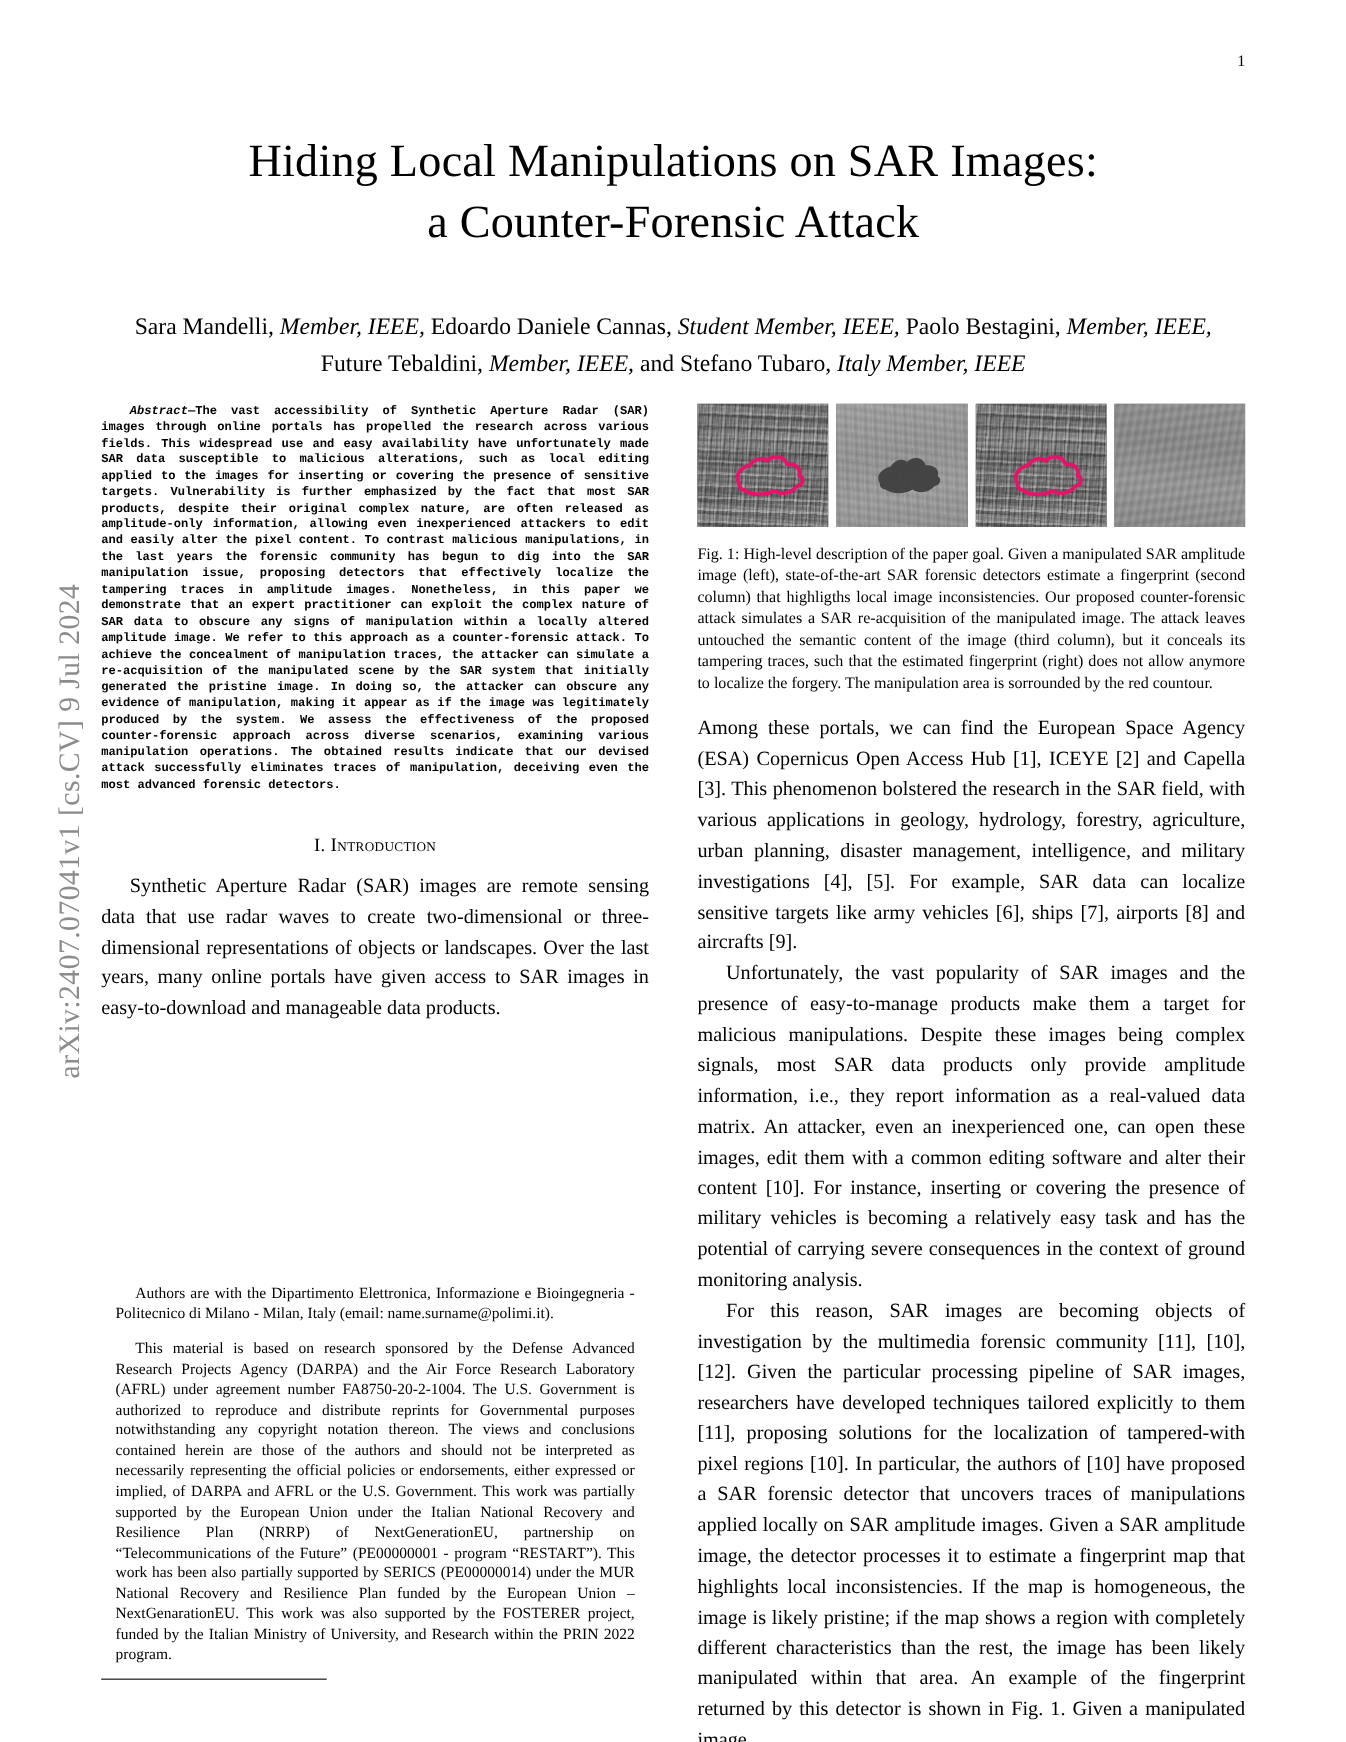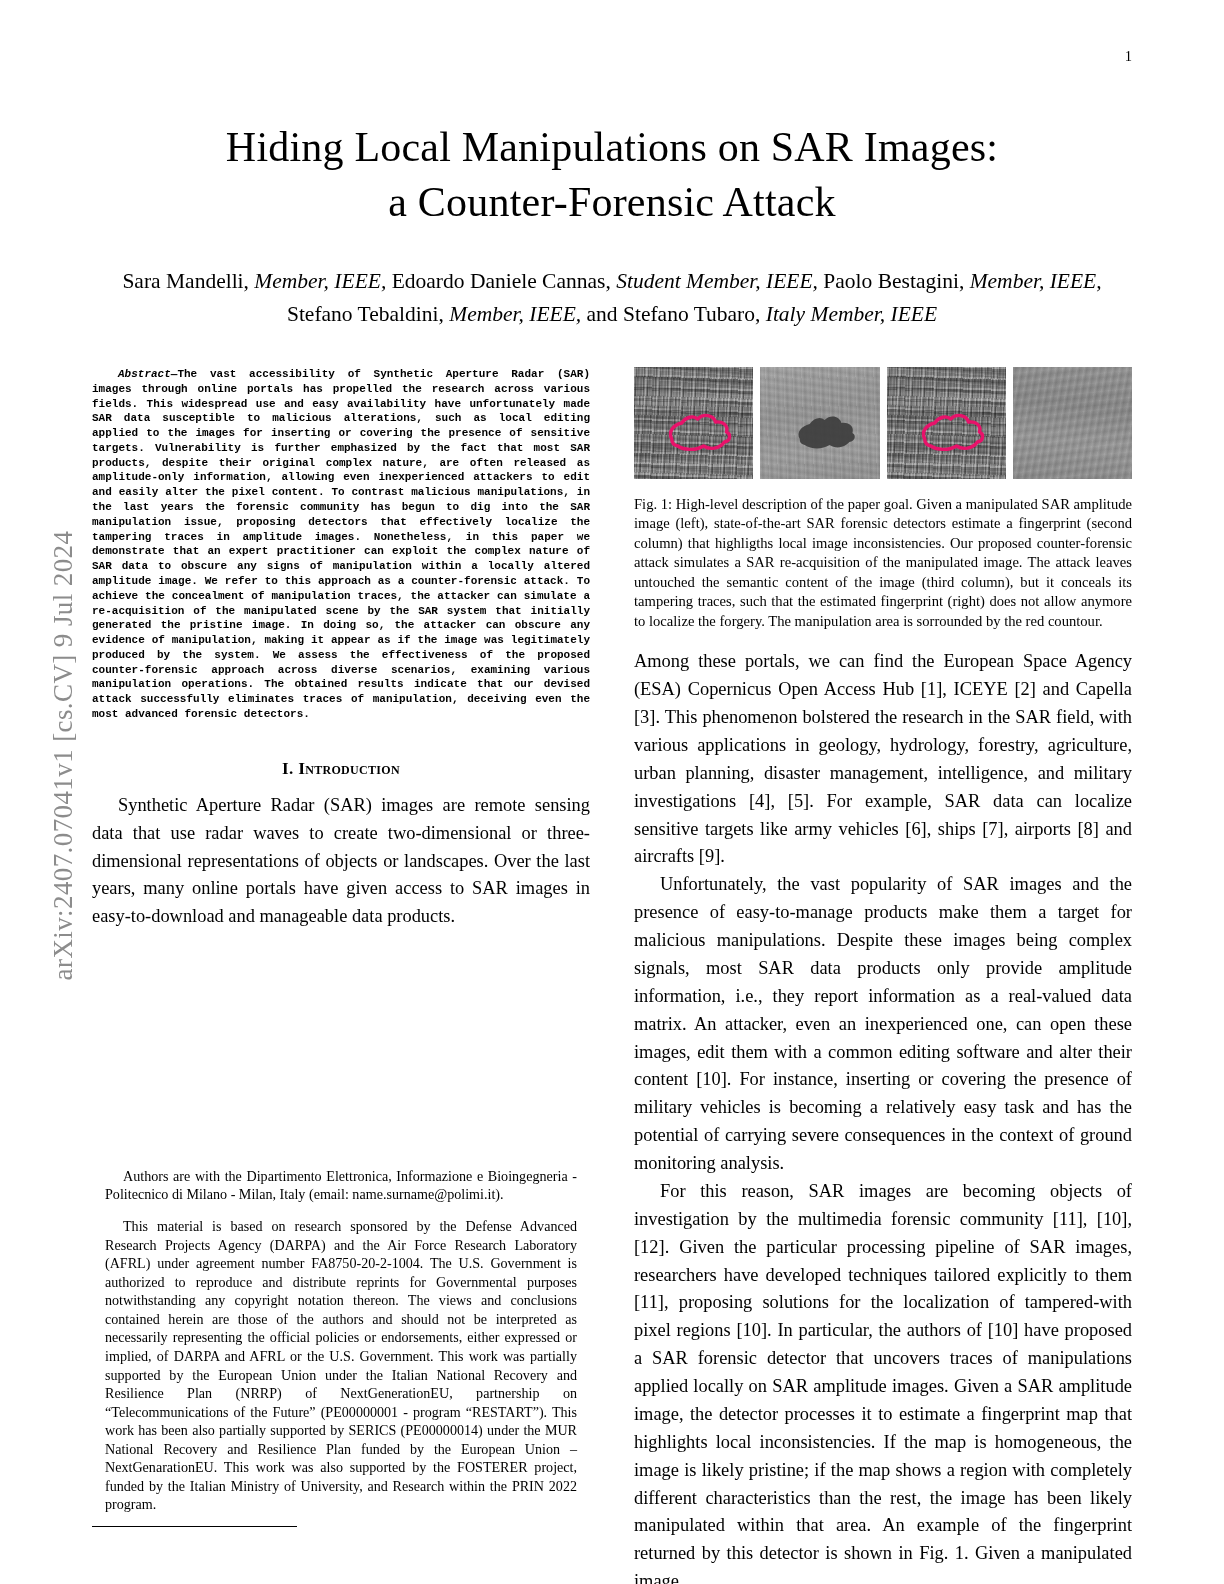--- a/index.html
+++ b/index.html
@@ -52,21 +52,21 @@
   }
   .paper-title {
     font-size: 42px;
     line-height: 1.30;
     font-weight: normal;
     letter-spacing: 0.2px;
     margin: 16px;
   }
   .paper-title .tline { display: block; }
   .authors {
-    margin-top: 36px;
+    margin-top: 52px;
     font-size: 21.5px;
     line-height: 1.52;
   }
   .authors .au-line { display: block; }
   .authors i { font-style: italic; }
 
   
   .columns {
     position: absolute;
     top: 367px;
@@ -108,21 +108,20 @@
   }
   .index-terms .lead { font-style: italic; font-weight: bold; }
 
   
   .section-head {
     text-align: center;
     font-size: 17px;
     margin-top: 36px;
     margin-bottom: 13px;
     letter-spacing: 0.3px;
-    font-weight: bold;
   }
   .section-head .smallcaps {
     font-variant: small-caps;
     font-size: 17.5px;
   }
 
   
   .body-text {
     font-size: 18.4px;
     line-height: 1.515;
@@ -269,21 +268,21 @@
 
 <div class="page-number">1</div>
 
 <div class="title-block">
   <h1 class="paper-title">
     <span class="tline">Hiding Local Manipulations on SAR Images:</span>
     <span class="tline">a Counter-Forensic Attack</span>
   </h1>
   <div class="authors">
     <span class="au-line"><span>Sara Mandelli, </span><i>Member, IEEE,</i><span> Edoardo Daniele Cannas, </span><i>Student Member, IEEE,</i><span> Paolo Bestagini, </span><i>Member, IEEE,</i></span>
-    <span class="au-line"><span>Stefano Tebaldini, </span><i>Member, IEEE,</i><span> and Stefano Tubaro, </span><i>Italy Member, IEEE</i></span>
+    <span class="au-line"><span>Future Tebaldini, </span><i>Member, IEEE,</i><span> and Stefano Tubaro, </span><i>Italy Member, IEEE</i></span>
   </div>
 </div>
 
 <div class="columns">
 
   <div class="col col-left">
 
     <p class="abstract"><span class="lead">Abstract</span><span>—The vast accessibility of Synthetic Aperture Radar (SAR) images through online portals has propelled the research across various fields. This widespread use and easy availability have unfortunately made SAR data susceptible to malicious alterations, such as local editing applied to the images for inserting or covering the presence of sensitive targets. Vulnerability is further emphasized by the fact that most SAR products, despite their original complex nature, are often released as amplitude-only information, allowing even inexperienced attackers to edit and easily alter the pixel content. To contrast malicious manipulations, in the last years the forensic community has begun to dig into the SAR manipulation issue, proposing detectors that effectively localize the tampering traces in amplitude images. Nonetheless, in this paper we demonstrate that an expert practitioner can exploit the complex nature of SAR data to obscure any signs of manipulation within a locally altered amplitude image. We refer to this approach as a counter-forensic attack. To achieve the concealment of manipulation traces, the attacker can simulate a re-acquisition of the manipulated scene by the SAR system that initially generated the pristine image. In doing so, the attacker can obscure any evidence of manipulation, making it appear as if the image was legitimately produced by the system. We assess the effectiveness of the proposed counter-forensic approach across diverse scenarios, examining various manipulation operations. The obtained results indicate that our devised attack successfully eliminates traces of manipulation, deceiving even the most advanced forensic detectors.</span></p>
 
 

